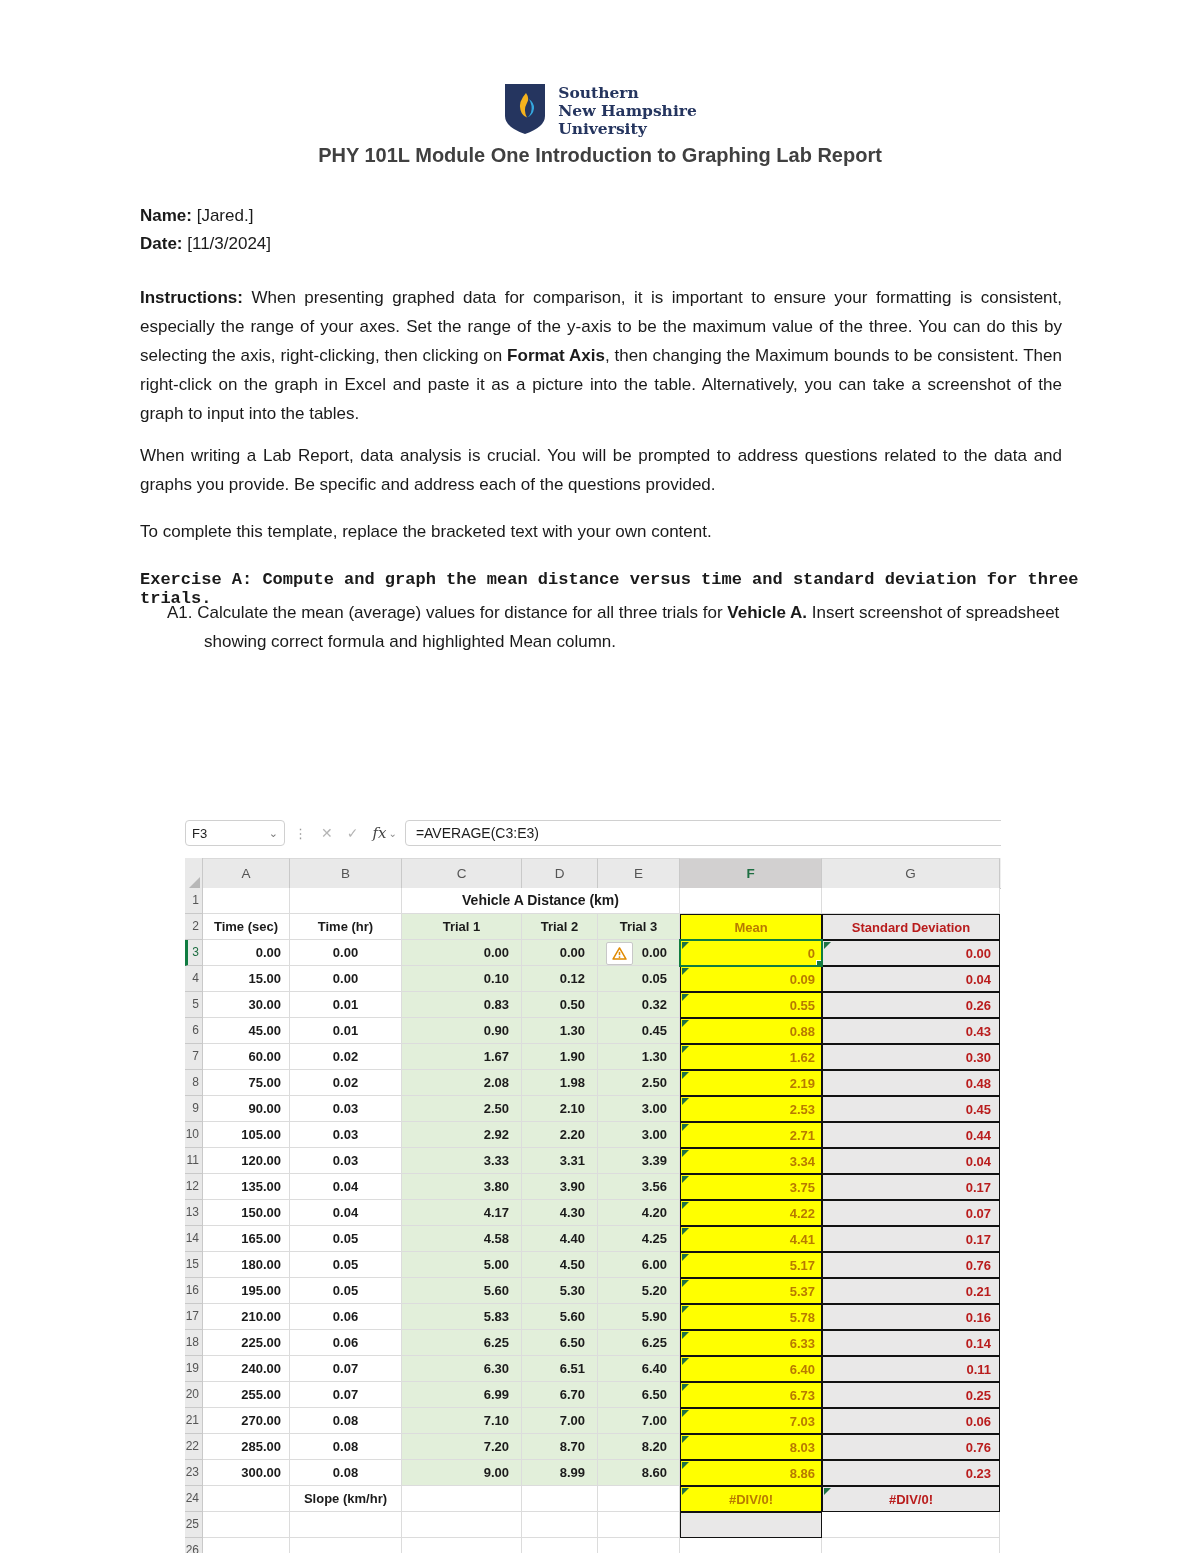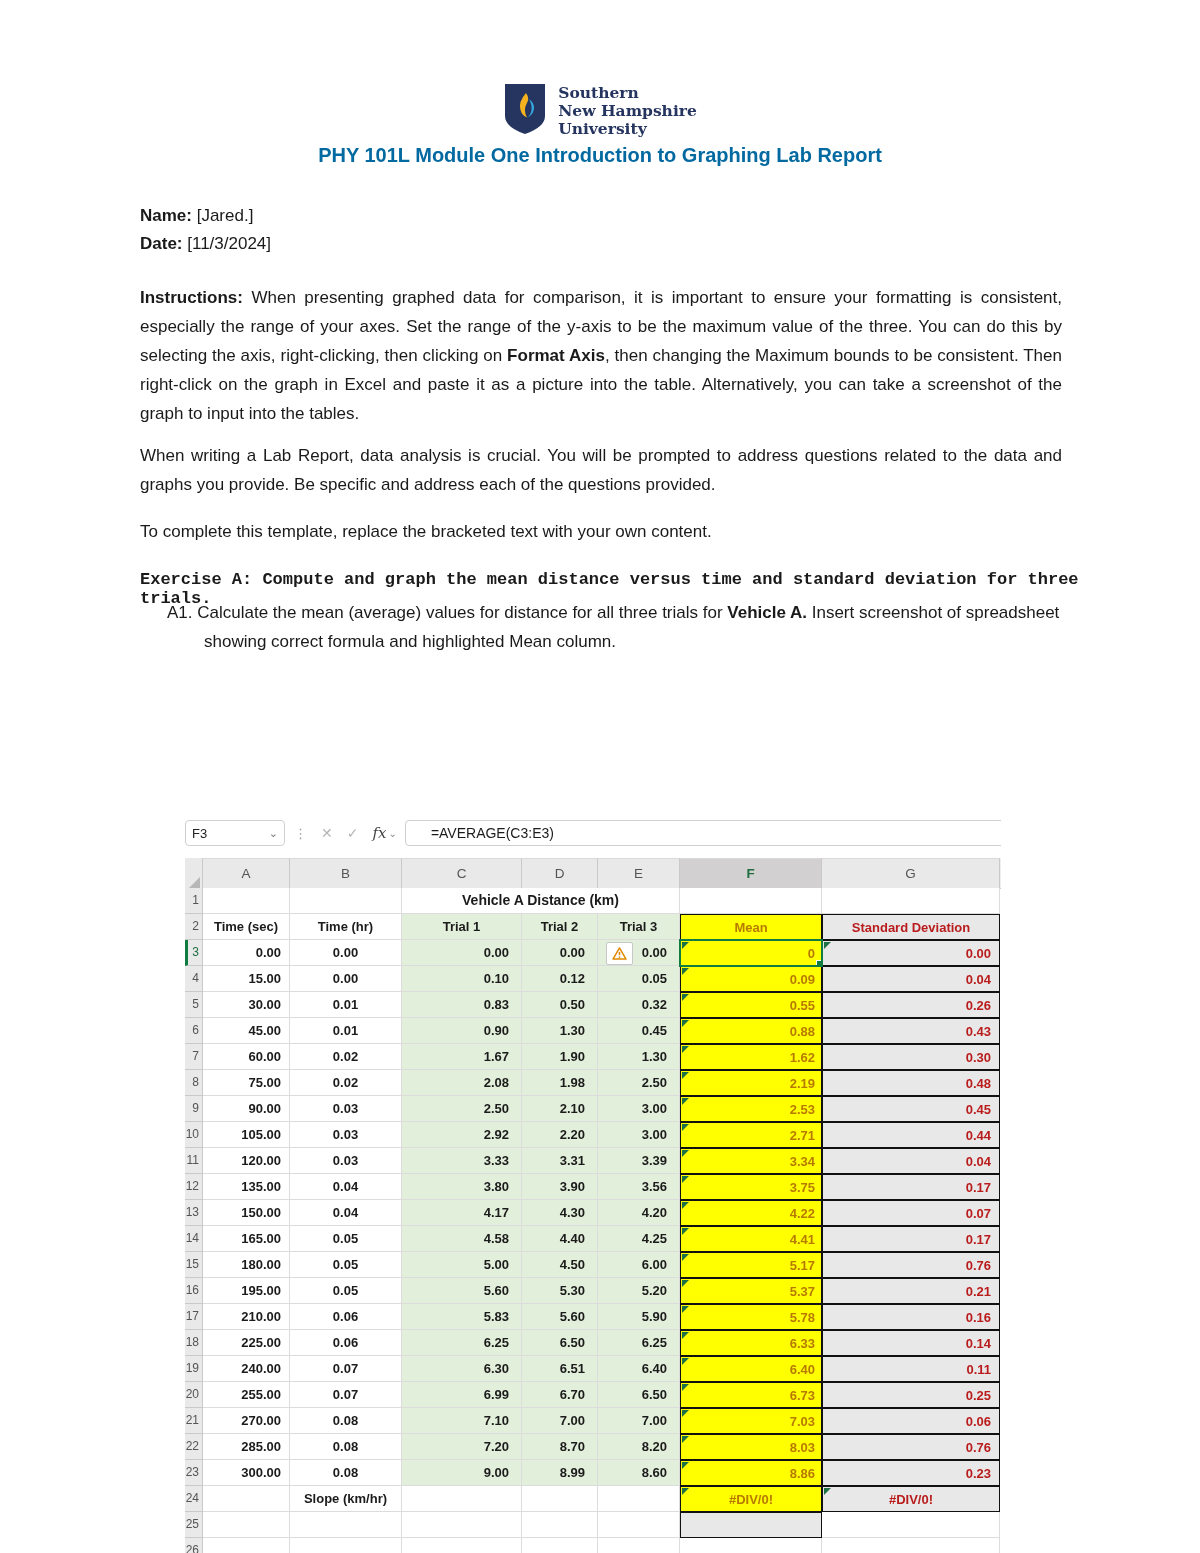--- a/index.html
+++ b/index.html
@@ -2,21 +2,21 @@
 <html><head>
 <meta charset="utf-8">
 <style>
   html,body{margin:0;padding:0;background:#fff;}
   #page{position:relative;width:1200px;height:1553px;background:#fff;overflow:hidden;
         font-family:"Liberation Sans",sans-serif;color:#1a1a1a;}
 
   
   .logo{position:absolute;top:82px;left:0;right:0;display:flex;justify-content:center;gap:11px;align-items:flex-start;}
   .logo-text{font-family:"DejaVu Serif",serif;font-weight:bold;color:#25355f;font-size:15.5px;line-height:18px;padding-top:2px;}
-  .doc-title{position:absolute;top:144px;left:0;right:0;text-align:center;font-size:20px;font-weight:bold;color:#0369a1;}
+  .doc-title{position:absolute;top:144px;left:0;right:0;text-align:center;font-size:20px;font-weight:bold;color:#404040;}
   .meta{position:absolute;top:202px;left:140px;font-size:17px;line-height:28px;}
   .para{position:absolute;left:140px;width:922px;font-size:17px;line-height:29px;text-align:justify;}
   .para.noj{text-align:left;}
   #p1{top:283px;} #p2{top:441px;} #p3{top:517px;}
   #exA{position:absolute;top:570px;left:140px;width:940px;font-size:17px;font-weight:bold;font-family:Liberation Mono, monospace;}
   .item{position:absolute;left:204px;width:860px;font-size:17px;line-height:29px;text-indent:-37px;}
   #a1{top:598px;} #a2:{}
   #a2{top:760px;}
   b{font-weight:bold;}
 
@@ -25,21 +25,21 @@
   
   .fbar{position:absolute;top:0;left:0;width:941px;height:30px;display:flex;align-items:center;background:#fff;}
   .namebox{width:100px;height:26px;border:1px solid #d0d0d0;border-radius:4px;display:flex;align-items:center;
            padding:0 6px;box-sizing:border-box;color:#222;font-size:13px;}
   .namebox .chev{margin-left:auto;color:#777;font-size:11px;}
   .fdots{color:#9a9a9a;margin:0 7px 0 9px;font-size:13px;}
   .fic{color:#b5b5b5;font-size:14px;margin:0 7px;}
   .fx{font-family:"DejaVu Serif",serif;font-style:italic;color:#444;font-size:15px;margin:0 2px 0 7px;}
   .chev2{color:#8b8b8b;font-size:10px;margin-right:8px;}
   .fml{flex:1;height:26px;border:1px solid #d0d0d0;border-radius:4px;display:flex;align-items:center;
-       padding:0 25px;box-sizing:border-box;color:#1c1c1c;font-size:14px;}
+       padding:0 10px;box-sizing:border-box;color:#1c1c1c;font-size:14px;}
 
   
   .colstrip{position:absolute;top:40px;left:0;display:grid;
             grid-template-columns:18px 87px 112px 120px 76px 82px 142px 178px;height:30px;}
   .colstrip .h{background:#e9e9e9;border-right:1px solid #c9c9c9;border-bottom:1px solid #c9c9c9;border-top:1px solid #d9d9d9;
                color:#555;text-align:center;line-height:30px;font-size:13.5px;box-sizing:border-box;}
   .colstrip .h.selcol{background:#d2d0d0;color:#1e6e42;border-bottom:2px solid #1e7145;font-weight:bold;}
   .corner{position:relative;background:#e9e9e9;border-right:1px solid #c9c9c9;border-bottom:1px solid #c9c9c9;}
   .corner:after{content:"";position:absolute;right:2px;bottom:2px;width:0;height:0;
                 border-bottom:11px solid #b7b7b7;border-left:11px solid transparent;}

